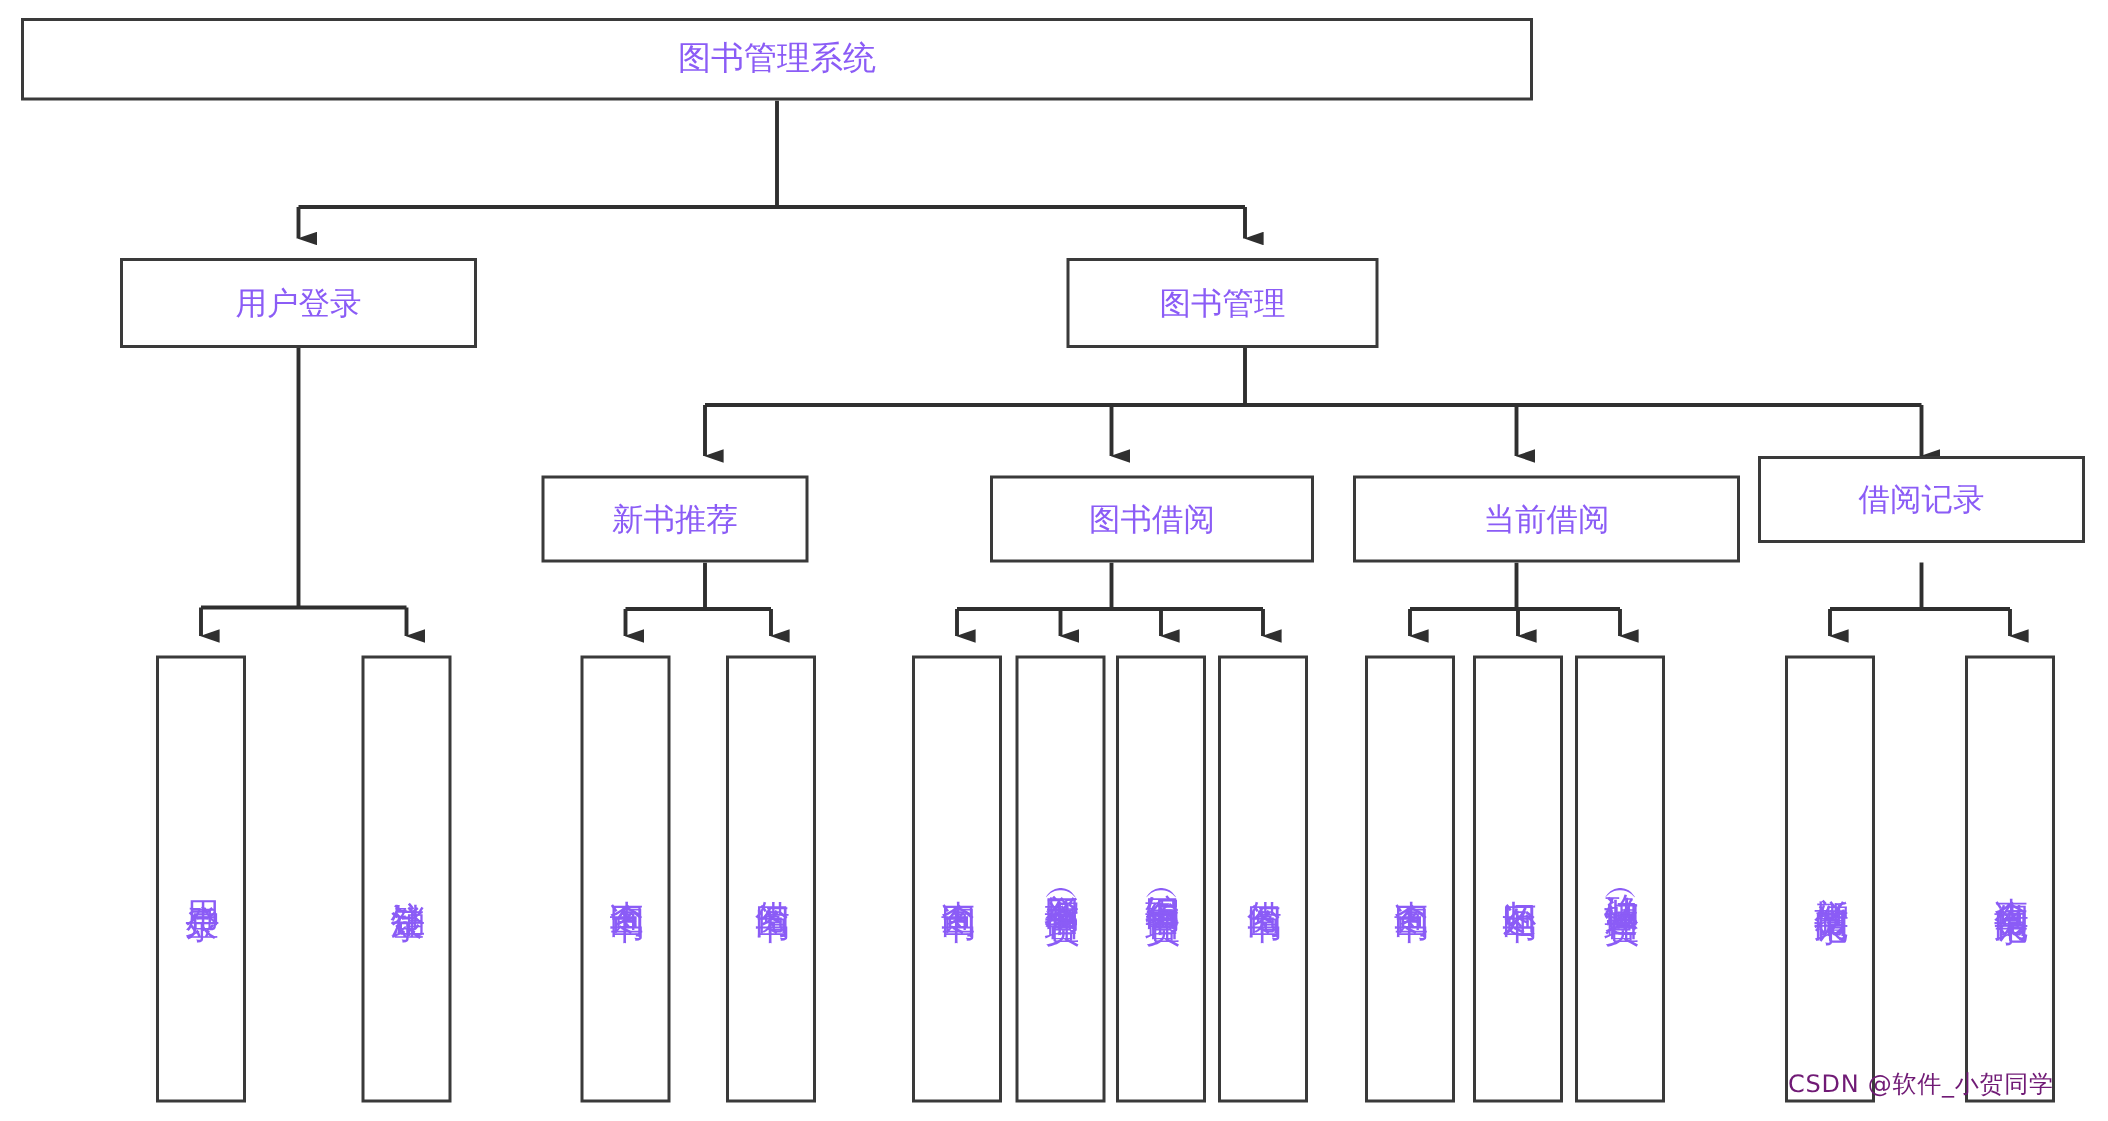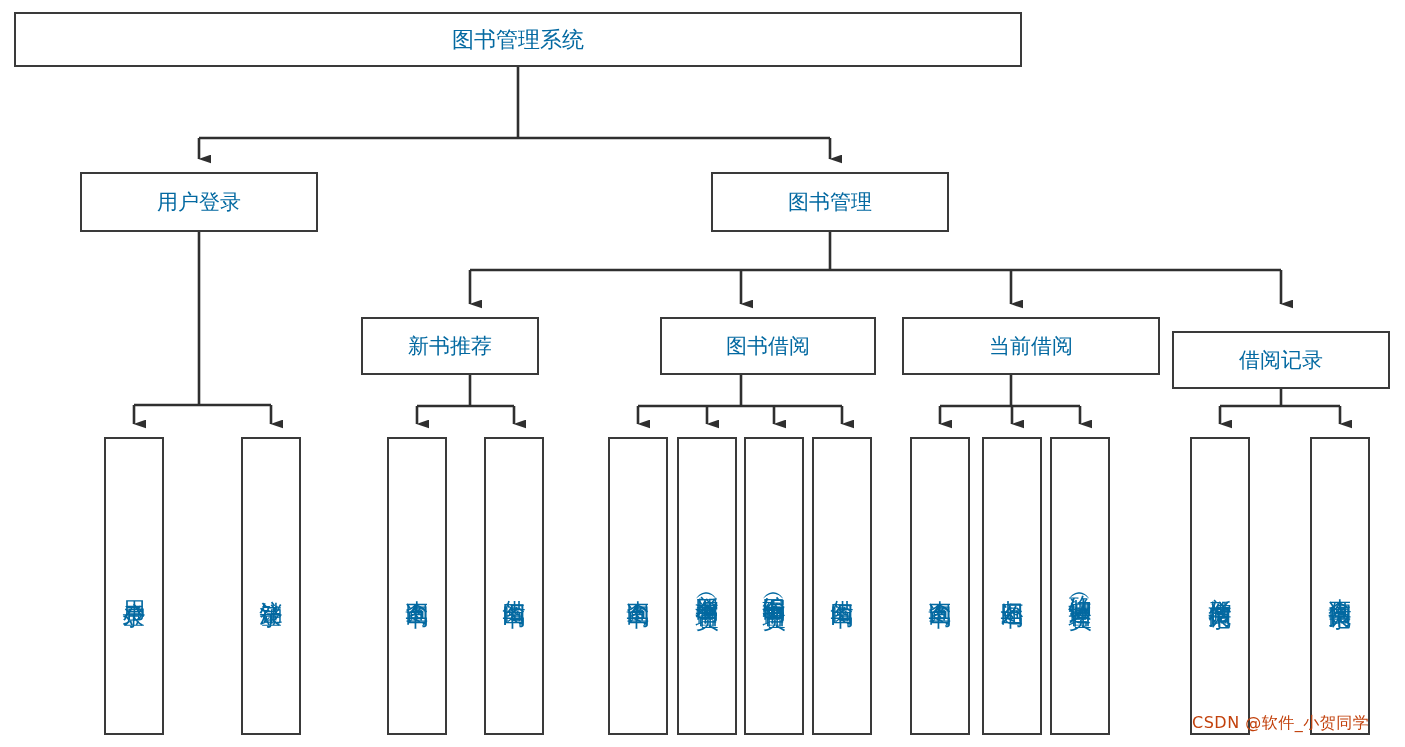--- a/index.html
+++ b/index.html
@@ -35,21 +35,21 @@
     align-items: center;
     justify-content: center;
     color: #1b1b1b;
     z-index: 2;
   }
   .node-label {
     display: block;
     text-align: center;
     line-height: 1.18;
     white-space: nowrap;
-    color: #0369a1;
+    color: #8b5cf6;
   }
   .node.horizontal .node-label {
     font-size: 21px;
   }
   .node.vertical {
     align-items: center;
     justify-content: center;
   }
   .node.vertical .node-label {
     writing-mode: vertical-rl;
@@ -59,21 +59,21 @@
     line-height: 1;
   }
   .node.root .node-label {
     font-size: 22px;
   }
   #watermark {
     position: absolute;
     left: 1192px;
     top: 713px;
     font-size: 16px;
-    color: #c2410c;
+    color: #701a75;
     white-space: nowrap;
     z-index: 5;
     letter-spacing: 0.5px;
   }
 </style>
 </head>
 <body>
 
 <div id="diagram-canvas">
 
@@ -120,33 +120,33 @@
       </g>
   </svg>
 
   <div id="node-layer">
       <div class="node horizontal root" style="left: 14px; top: 12px; width: 1008px; height: 55px;">
         <span class="node-label">图书管理系统</span>
       </div>
       <div class="node horizontal" style="left: 80px; top: 172px; width: 238px; height: 60px;">
         <span class="node-label">用户登录</span>
       </div>
-      <div class="node horizontal" style="left: 711px; top: 172px; width: 238px; height: 60px;">
+      <div class="node horizontal" style="left: 711px; top: 172px; width: 208px; height: 60px;">
         <span class="node-label">图书管理</span>
       </div>
       <div class="node horizontal" style="left: 361px; top: 317px; width: 178px; height: 58px;">
         <span class="node-label">新书推荐</span>
       </div>
       <div class="node horizontal" style="left: 660px; top: 317px; width: 216px; height: 58px;">
         <span class="node-label">图书借阅</span>
       </div>
       <div class="node horizontal" style="left: 902px; top: 317px; width: 258px; height: 58px;">
         <span class="node-label">当前借阅</span>
       </div>
-      <div class="node horizontal" style="left: 1172px; top: 331px; width: 218px; height: 58px;">
+      <div class="node horizontal" style="left: 1172px; top: 304px; width: 218px; height: 58px;">
         <span class="node-label">借阅记录</span>
       </div>
       <div class="node vertical" style="left: 104px; top: 437px; width: 60px; height: 298px;">
         <span class="node-label">用户登录</span>
       </div>
       <div class="node vertical" style="left: 241px; top: 437px; width: 60px; height: 298px;">
         <span class="node-label">注销登录</span>
       </div>
       <div class="node vertical" style="left: 387px; top: 437px; width: 60px; height: 298px;">
         <span class="node-label">查询图书</span>

